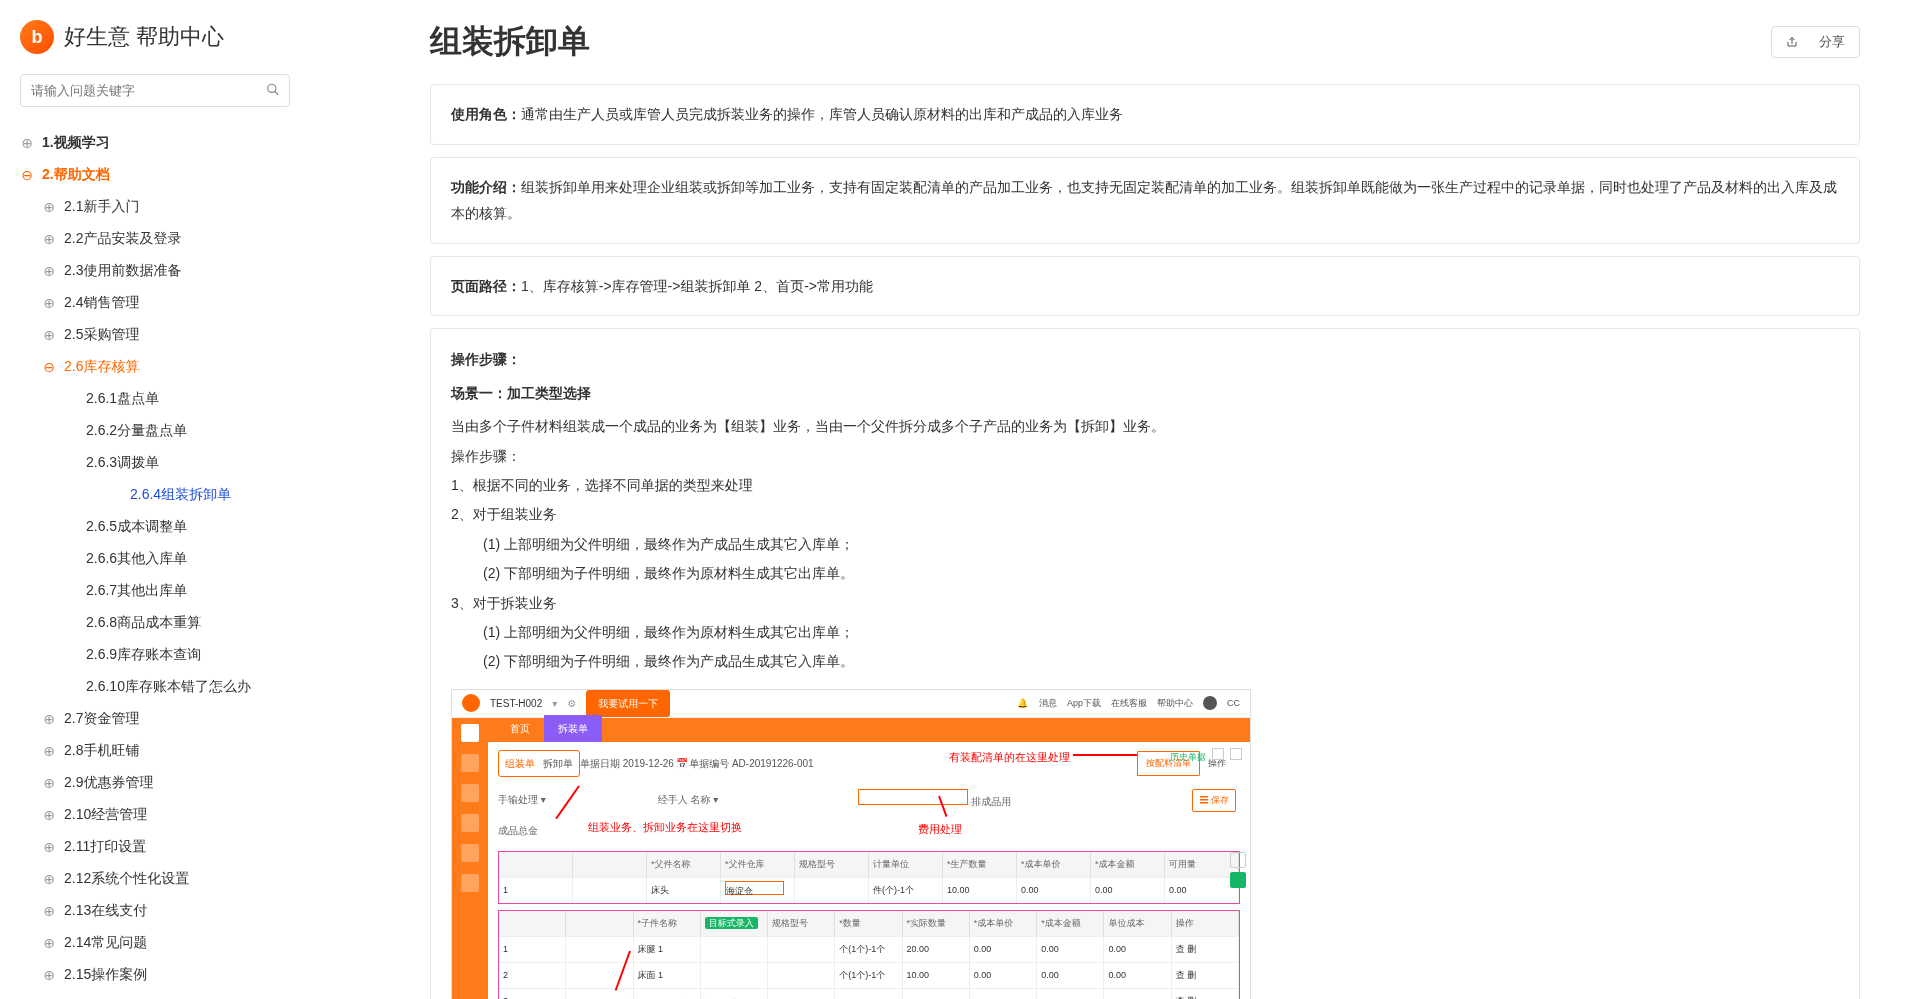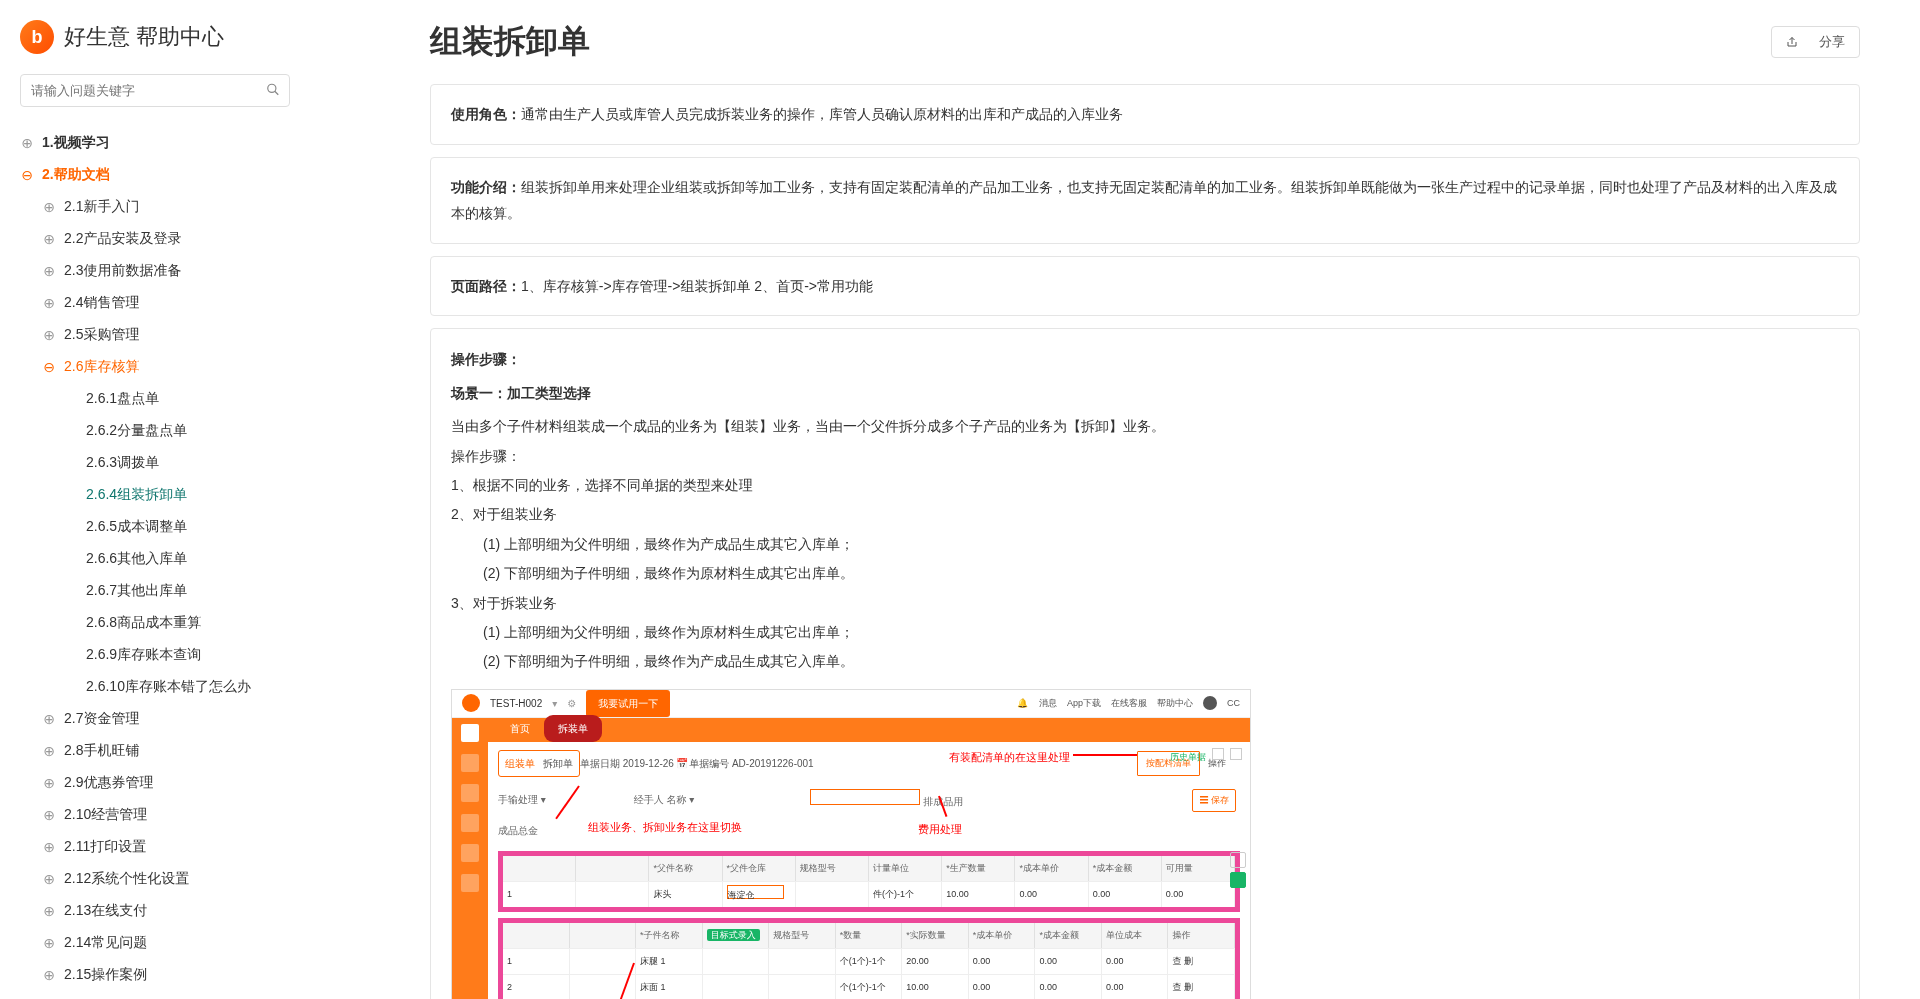--- a/index.html
+++ b/index.html
@@ -14,21 +14,21 @@
 .search-icon { position: absolute; right: 10px; top: 50%; transform: translateY(-50%); color: #888; }
 .nav-item { display: flex; align-items: center; gap: 8px; padding: 7px 0; cursor: pointer; }
 .nav-item .expand-icon { width: 14px; height: 14px; display: inline-flex; align-items: center; justify-content: center; font-size: 14px; color: #999; }
 .nav-item.active .expand-icon { color: #ff6600; }
 .nav-item.active { color: #ff6600; }
 .nav-item .label { font-size: 14px; }
 .nav-item.bold .label { font-weight: 600; }
 .sub1 { padding-left: 22px; }
 .sub2 { padding-left: 44px; }
 .sub2 .nav-item { padding: 7px 0; }
-.sub2 .nav-item.active .label { color: #0f766e; }
+.sub2 .nav-item.active .label { color: #1d4ed8; margin-left: 44px; }
 .main { flex: 1; padding: 20px 60px 40px 120px; overflow-y: auto; background: #fff; }
 .header-row { display: flex; justify-content: space-between; align-items: center; margin-bottom: 20px; }
 .page-title { font-size: 32px; font-weight: 600; }
 .share-btn { border: 1px solid #ddd; padding: 6px 14px; border-radius: 4px; font-size: 13px; cursor: pointer; display: flex; align-items: center; gap: 21px; color: #555; }
 .box { border: 1px solid #e5e5e5; border-radius: 4px; padding: 16px 20px; margin-bottom: 12px; line-height: 1.9; font-size: 14px; color: #333; }
 .box .label { font-weight: 600; }
 .content-block { border: 1px solid #e5e5e5; border-radius: 4px; padding: 16px 20px; line-height: 2.1; font-size: 14px; }
 .content-block .heading { font-weight: 600; margin-bottom: 4px; }
 .content-block .sub-indent { padding-left: 32px; }
 .screenshot { width: 800px; height: 360px; border: 1px solid #ddd; margin-top: 12px; background: #f8f8f8; position: relative; font-size: 10px; }
@@ -36,31 +36,31 @@
 .ss-logo { width: 18px; height: 18px; border-radius: 50%; background: #ff6600; }
 .ss-header-right { position: absolute; right: 10px; display: flex; gap: 10px; align-items: center; color: #555; font-size: 9px; }
 .ss-header-right span { display: inline-block; }
 .ss-body { display: flex; height: calc(100% - 28px); }
 .ss-sidenav { width: 36px; background: #ff7b1a; display: flex; flex-direction: column; align-items: center; padding-top: 6px; gap: 12px; }
 .ss-sidenav .icon { width: 18px; height: 18px; background: rgba(255,255,255,0.3); border-radius: 2px; }
 .ss-sidenav .icon.active { background: #fff; }
 .ss-main { flex: 1; background: #fff; position: relative; }
 .ss-tabs { height: 24px; background: #ff7b1a; display: flex; align-items: flex-end; padding-left: 8px; }
 .ss-tab { padding: 3px 14px; font-size: 10px; color: #fff; }
-.ss-tab.active { background: #b91c1c; color: #fff; border-radius: 9px; }
+.ss-tab.active { background: #8b5cf6; color: #fff; }
 .ss-toolbar { padding: 8px 10px; display: flex; align-items: center; font-size: 10px; position: relative; }
 .ss-radio-group { display: flex; gap: 8px; border: 1px solid #ff6600; padding: 2px 6px; border-radius: 3px; }
 .ss-radio { color: #555; }
 .ss-radio.active { color: #ff6600; }
 .ss-date { color: #555; }
 .ss-annotation { color: #ff0000; font-size: 11px; position: absolute; }
 .ss-btn { border: 1px solid #ff6600; color: #ff6600; padding: 2px 8px; border-radius: 1px; font-size: 9px; }
-.ss-row2 { padding: 4px 10px; display: flex; gap: 16px; font-size: 10px; color: #666; position: relative; }
+.ss-row2 { padding: 4px 10px; display: flex; gap: 40px; font-size: 10px; color: #666; position: relative; }
 .ss-input { border: 1px solid #ff6600; width: 110px; height: 16px; display: inline-block; }
-.ss-table { margin: 6px 10px; border: 5px solid #ec4899; font-size: 9px; }
+.ss-table { margin: 6px 10px; border: 1px solid #ec4899; font-size: 9px; }
 .ss-table-head { display: flex; background: #f5f5f5; }
 .ss-table-head > div { flex: 1; padding: 3px 4px; border-right: 1px solid #e0e0e0; color: #666; }
 .ss-table-row { display: flex; border-top: 1px solid #eee; }
 .ss-table-row > div { flex: 1; padding: 3px 4px; border-right: 1px solid #eee; min-height: 18px; }
 .ss-cell-input { border: 1px solid #ff6600; width: 90%; height: 14px; display: inline-block; }
 .ss-tag-green { background: #18b566; color: #fff; padding: 1px 4px; border-radius: 2px; font-size: 9px; }
 .ss-btn-orange { background: #ff6600; color: #fff; padding: 3px 12px; border-radius: 3px; font-size: 10px; }
 .arrow-line { position: absolute; border-top: 2px solid #ff0000; }
 .arrow-diag { position: absolute; width: 2px; background: #ff0000; transform-origin: top; }
 .ss-right-toolbar { position: absolute; right: 0; top: 24px; width: 22px; display: flex; flex-direction: column; gap: 4px; padding: 4px 2px; }

